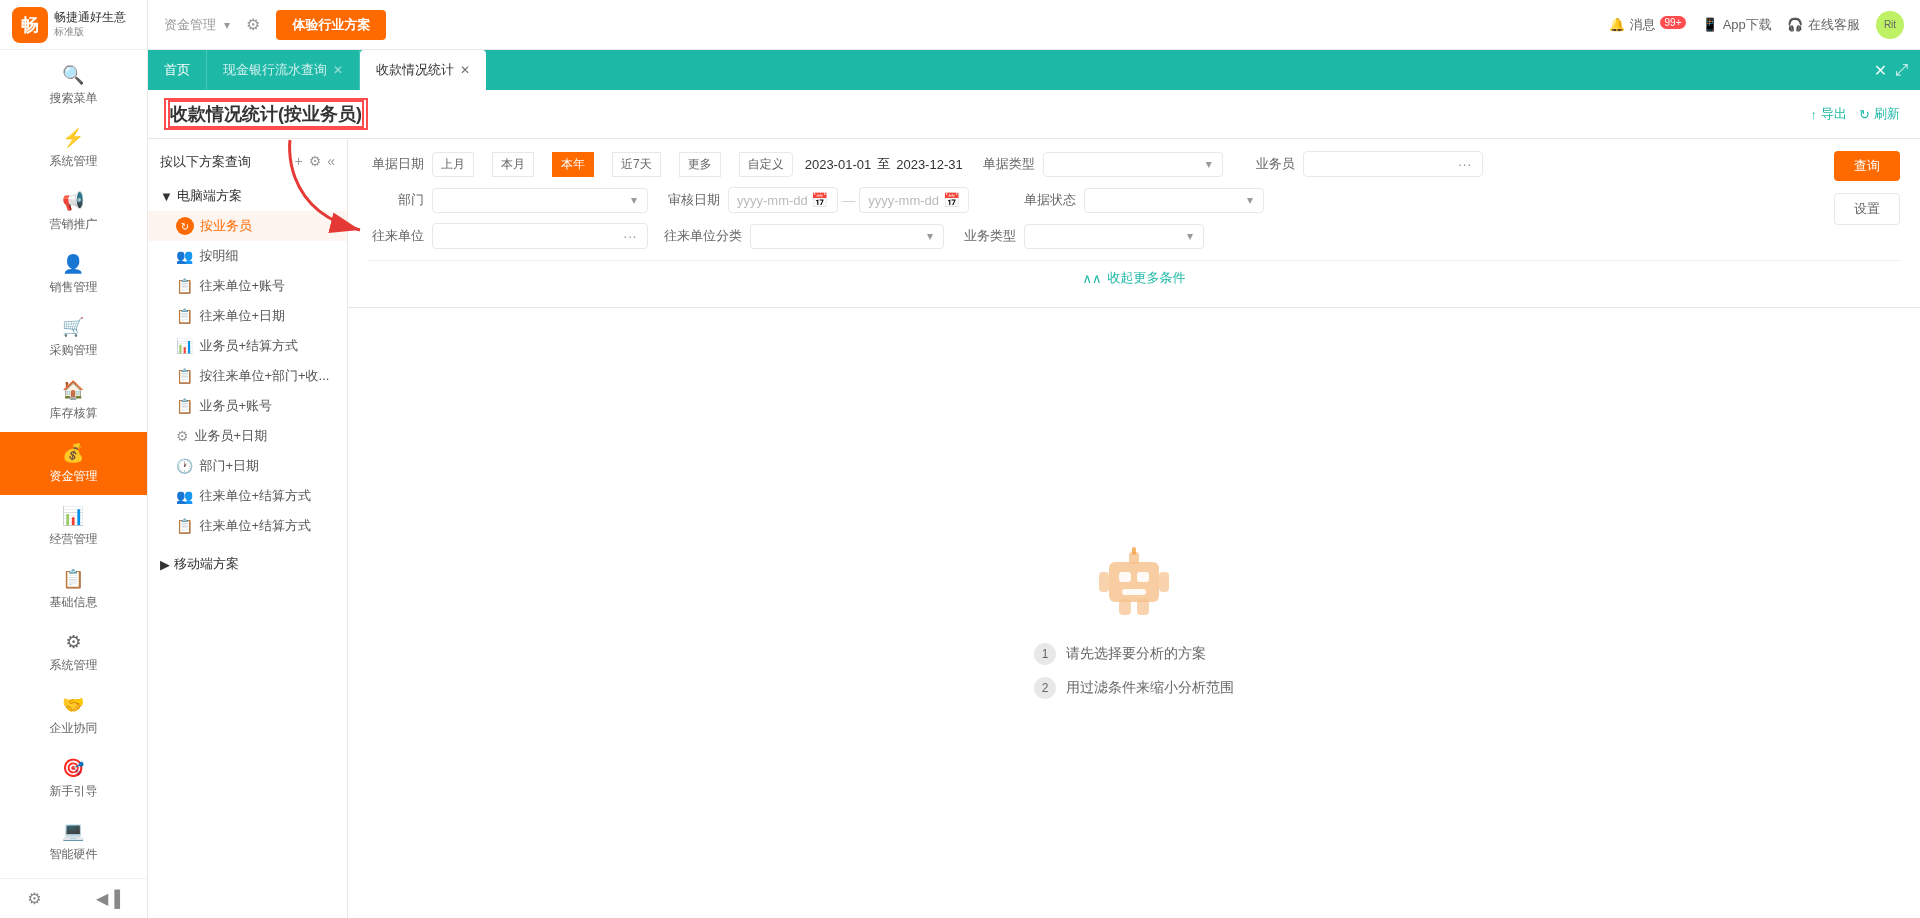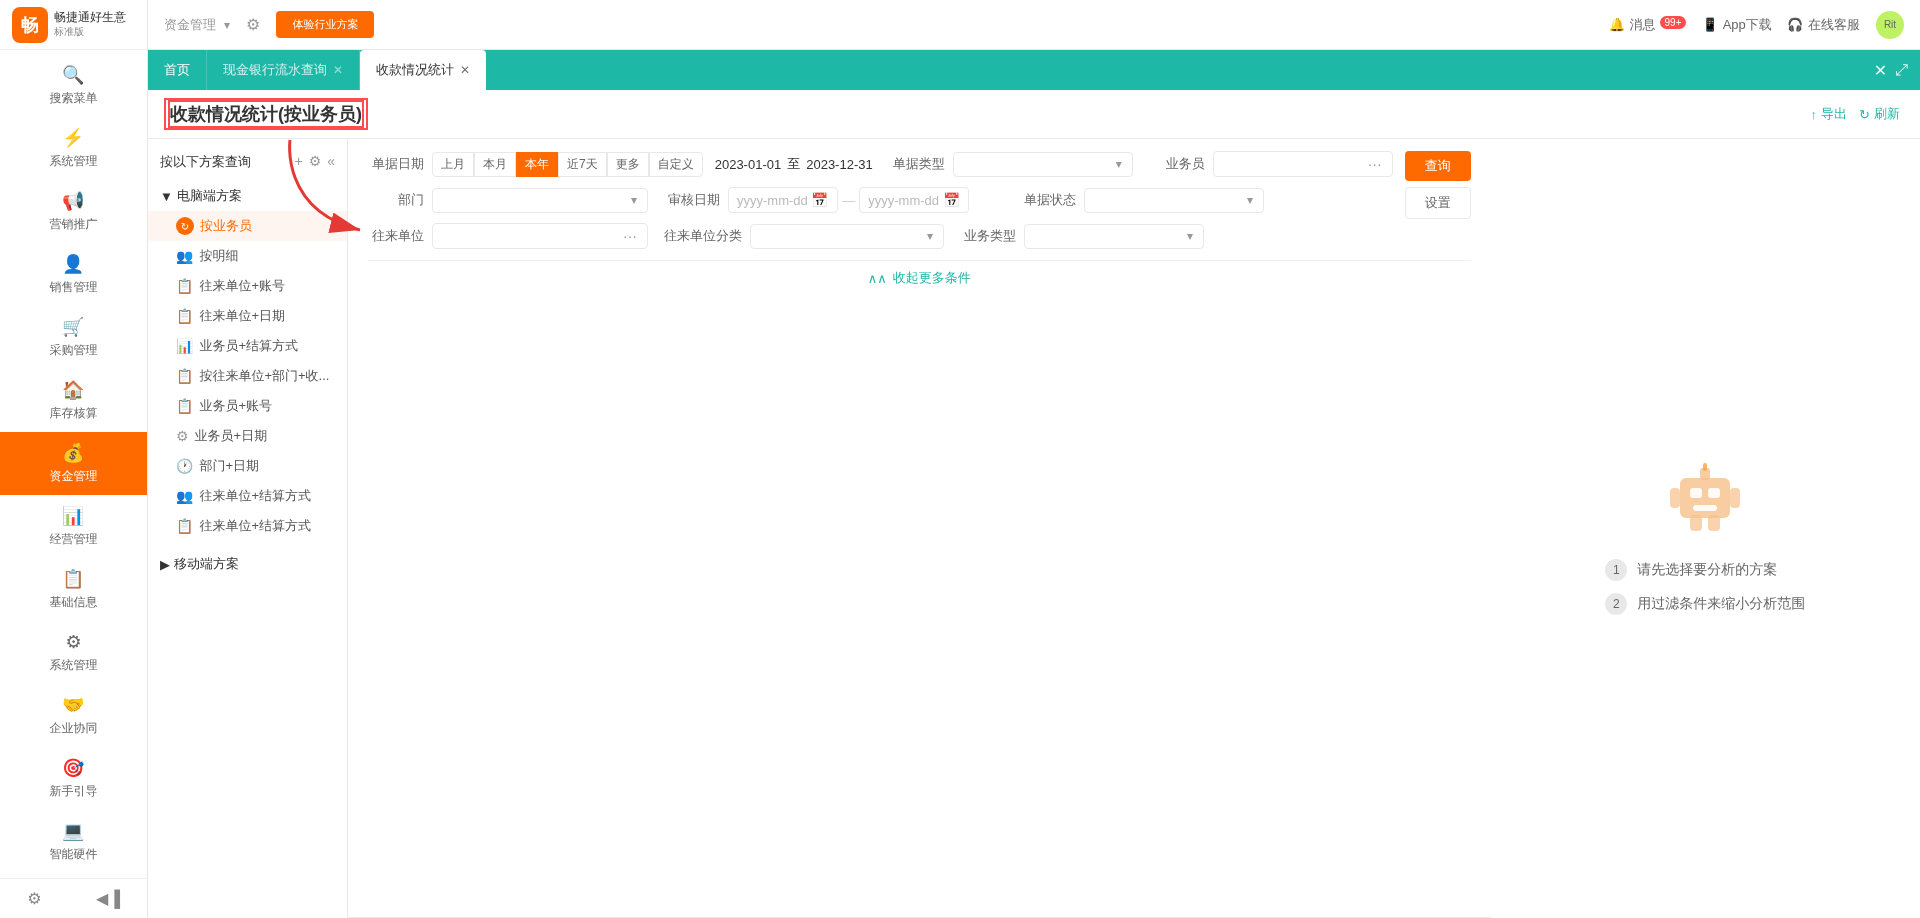--- a/index.html
+++ b/index.html
@@ -23,21 +23,21 @@
 
     
     .topbar { height: 50px; background: #fff; display: flex; align-items: center; padding: 0 16px; border-bottom: 1px solid #e8e8e8; gap: 16px; }
     .topbar-right { margin-left: auto; display: flex; align-items: center; gap: 16px; }
     .topbar-right-item { display: flex; align-items: center; gap: 4px; color: #666; font-size: 13px; cursor: pointer; }
     .badge { background: #ff4d4f; color: #fff; border-radius: 10px; font-size: 10px; padding: 1px 5px; position: relative; top: -2px; }
     .gear-icon { color: #999; font-size: 16px; cursor: pointer; }
     .topbar-logo-area { display: flex; align-items: center; gap: 8px; }
     .topbar-breadcrumb-text { color: #999; font-size: 13px; }
     .topbar-chevron { color: #999; font-size: 12px; cursor: pointer; }
-    .orange-btn { background: #ff6a00; color: #fff; border: none; border-radius: 4px; padding: 6px 16px; cursor: pointer; font-size: 11px; }
+    .orange-btn { background: #ff6a00; color: #fff; border: none; border-radius: 4px; padding: 6px 16px; cursor: pointer; font-size: 13px; font-weight: bold; }
 
     
     .tabs { display: flex; align-items: center; background: #1db8a6; height: 40px; padding: 0 0 0 0; }
     .tab { display: flex; align-items: center; padding: 0 16px; height: 40px; color: rgba(255,255,255,0.8); font-size: 13px; cursor: pointer; gap: 6px; border-right: 1px solid rgba(255,255,255,0.2); }
     .tab.home { color: #fff; font-weight: normal; }
     .tab.active { background: #fff; color: #333; border-radius: 4px 4px 0 0; border-right: none; }
     .tab-close { color: inherit; font-size: 12px; opacity: 0.7; }
     .tabs-actions { margin-left: auto; display: flex; align-items: center; gap: 8px; padding-right: 12px; }
     .tabs-action-btn { color: rgba(255,255,255,0.9); font-size: 16px; cursor: pointer; background: none; border: none; }
 
@@ -59,44 +59,44 @@
     .panel-header-label { flex: 1; }
     .panel-header-icons { display: flex; gap: 6px; }
     .panel-icon { color: #999; cursor: pointer; font-size: 14px; }
     .tree-section { padding: 4px 0; }
     .tree-section-header { display: flex; align-items: center; padding: 6px 12px; gap: 4px; color: #333; font-size: 13px; cursor: pointer; }
     .tree-item { display: flex; align-items: center; padding: 6px 12px 6px 28px; gap: 6px; color: #555; font-size: 13px; cursor: pointer; }
     .tree-item.active { color: #ff6a00; background: #fff5f0; }
     .tree-item-icon { font-size: 14px; color: #999; }
 
     
-    .right-panel { flex: 1; display: flex; overflow: hidden; background: #f5f5f5; }
+    .right-panel { flex: 1; display: flex; flex-direction: column; overflow: hidden; background: #f5f5f5; }
 
     
     .filter-area { background: #fff; padding: 12px 20px; border-bottom: 1px solid #e8e8e8; }
     .filter-row { display: flex; align-items: center; gap: 16px; margin-bottom: 10px; flex-wrap: wrap; }
     .filter-row:last-child { margin-bottom: 7px; }
     .filter-item { display: flex; align-items: center; gap: 8px; min-width: 300px; }
     .filter-label { color: #666; font-size: 13px; white-space: nowrap; min-width: 56px; text-align: right; }
     .filter-content { flex: 1; display: flex; align-items: center; gap: 4px; }
-    .date-tabs { display: flex; gap: 0; }
+    .date-tabs { display: flex; gap: 18px; }
     .date-tab { padding: 3px 8px; font-size: 12px; color: #666; cursor: pointer; border: 1px solid #e8e8e8; }
     .date-tab:first-child { border-radius: 4px 0 0 4px; }
     .date-tab:last-child { border-radius: 0 4px 4px 0; }
     .date-tab.active { background: #ff6a00; color: #fff; border-color: #ff6a00; }
     .date-range { display: flex; align-items: center; gap: 6px; margin-left: 8px; font-size: 13px; color: #333; }
     .select-box { display: flex; align-items: center; border: 1px solid #e8e8e8; border-radius: 4px; padding: 4px 10px; background: #fff; cursor: pointer; gap: 8px; min-width: 180px; }
     .select-box-text { flex: 1; color: #666; font-size: 13px; }
     .select-arrow { color: #999; font-size: 12px; }
     .select-dots { color: #999; font-size: 14px; margin-left: 4px; cursor: pointer; }
     .filter-sep { color: #ccc; }
     .collapse-btn { display: flex; align-items: center; justify-content: center; gap: 6px; color: #1db8a6; cursor: pointer; font-size: 13px; padding: 8px 0; border-top: 1px solid #f0f0f0; margin-top: 4px; }
     .query-btn { background: #ff6a00; color: #fff; border: none; border-radius: 4px; padding: 6px 20px; cursor: pointer; font-size: 13px; }
     .setting-btn { background: #fff; color: #666; border: 1px solid #e8e8e8; border-radius: 4px; padding: 6px 16px; cursor: pointer; font-size: 13px; }
-    .btn-group { display: flex; flex-direction: column; gap: 6px; margin-left: auto; }
+    .btn-group { display: flex; flex-direction: column; gap: 12px; margin-left: auto; }
     .date-input { border: 1px solid #e8e8e8; border-radius: 4px; padding: 4px 8px; font-size: 13px; color: #999; min-width: 100px; cursor: pointer; display: flex; align-items: center; gap: 4px; justify-content: center; }
     .date-input-icon { color: #1db8a6; font-size: 14px; }
 
     
     .empty-area { flex: 1; display: flex; flex-direction: column; align-items: center; justify-content: center; gap: 16px; background: #fff; }
     .empty-steps { display: flex; flex-direction: column; gap: 12px; }
     .empty-step { display: flex; align-items: center; gap: 10px; font-size: 14px; color: #666; }
     .step-num { width: 22px; height: 22px; border-radius: 50%; background: #e8e8e8; display: flex; align-items: center; justify-content: center; font-size: 12px; color: #666; flex-shrink: 0; }
 
     

